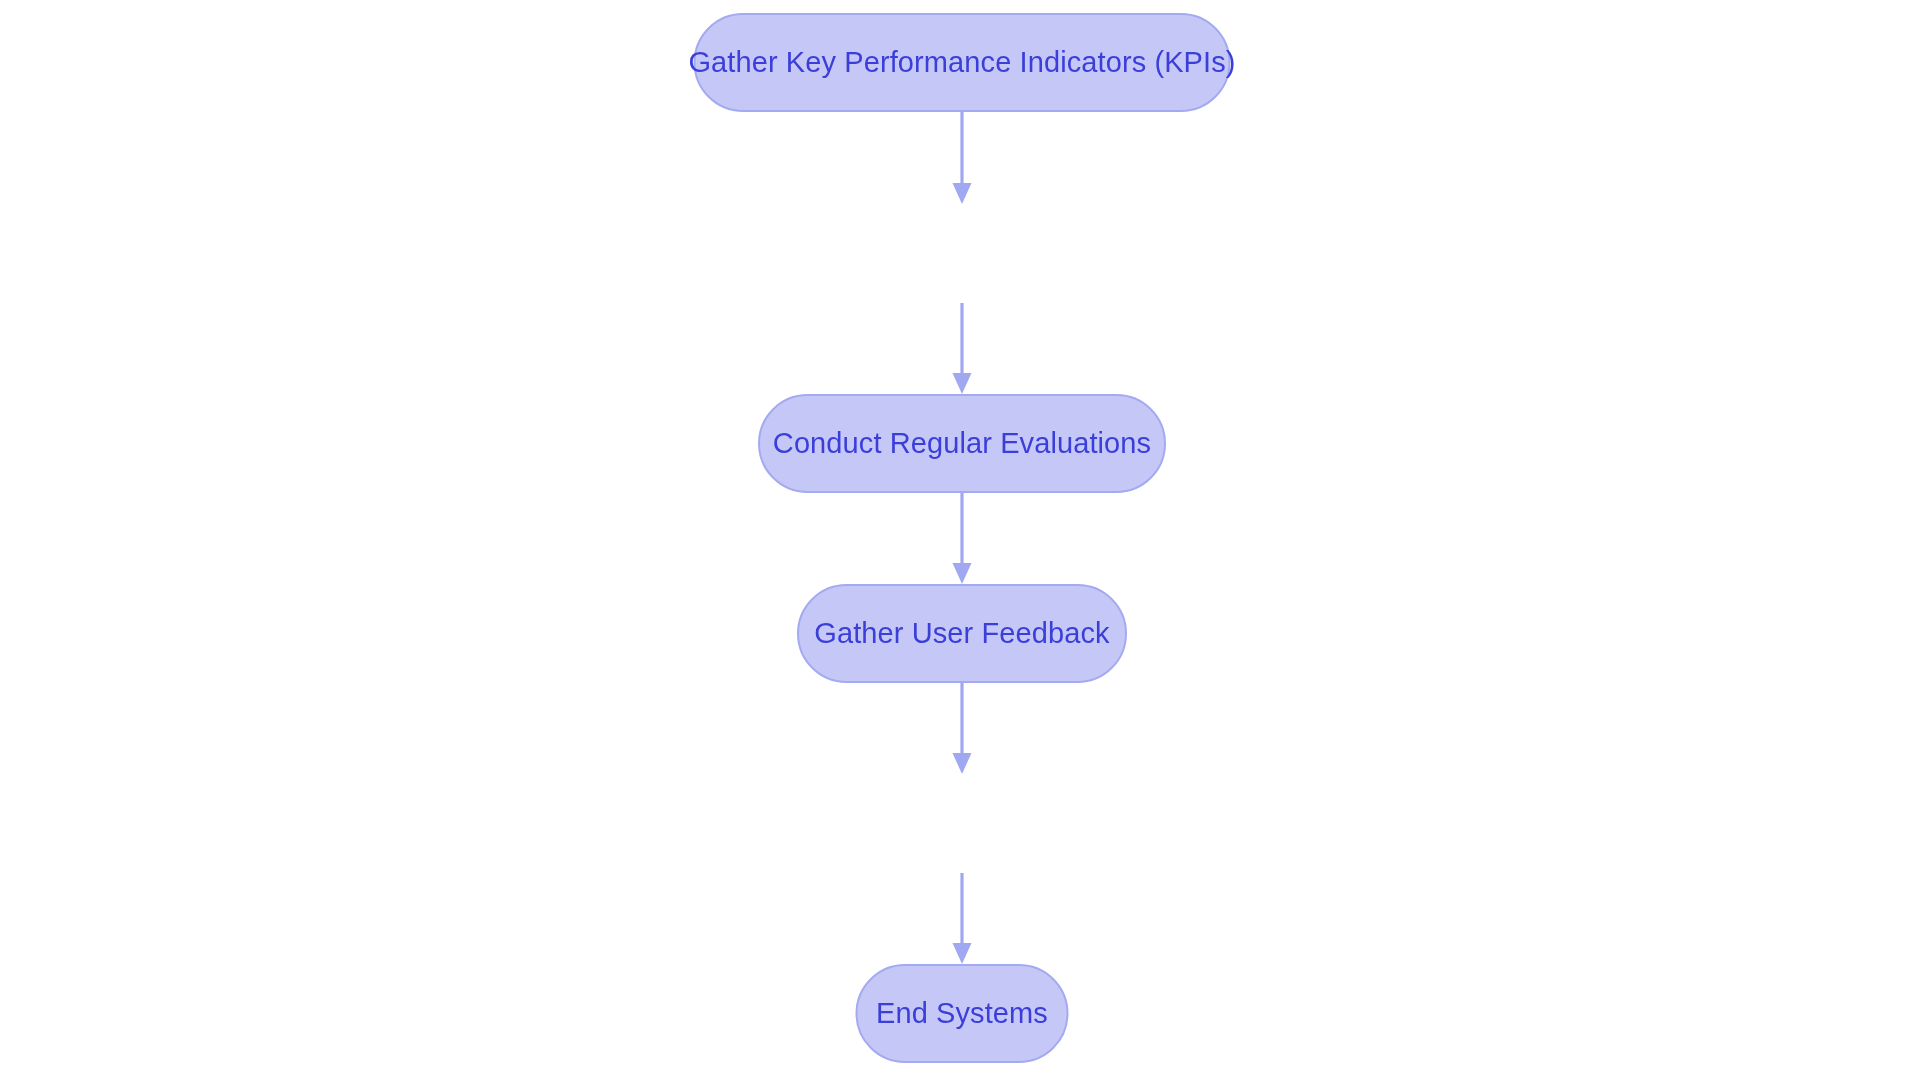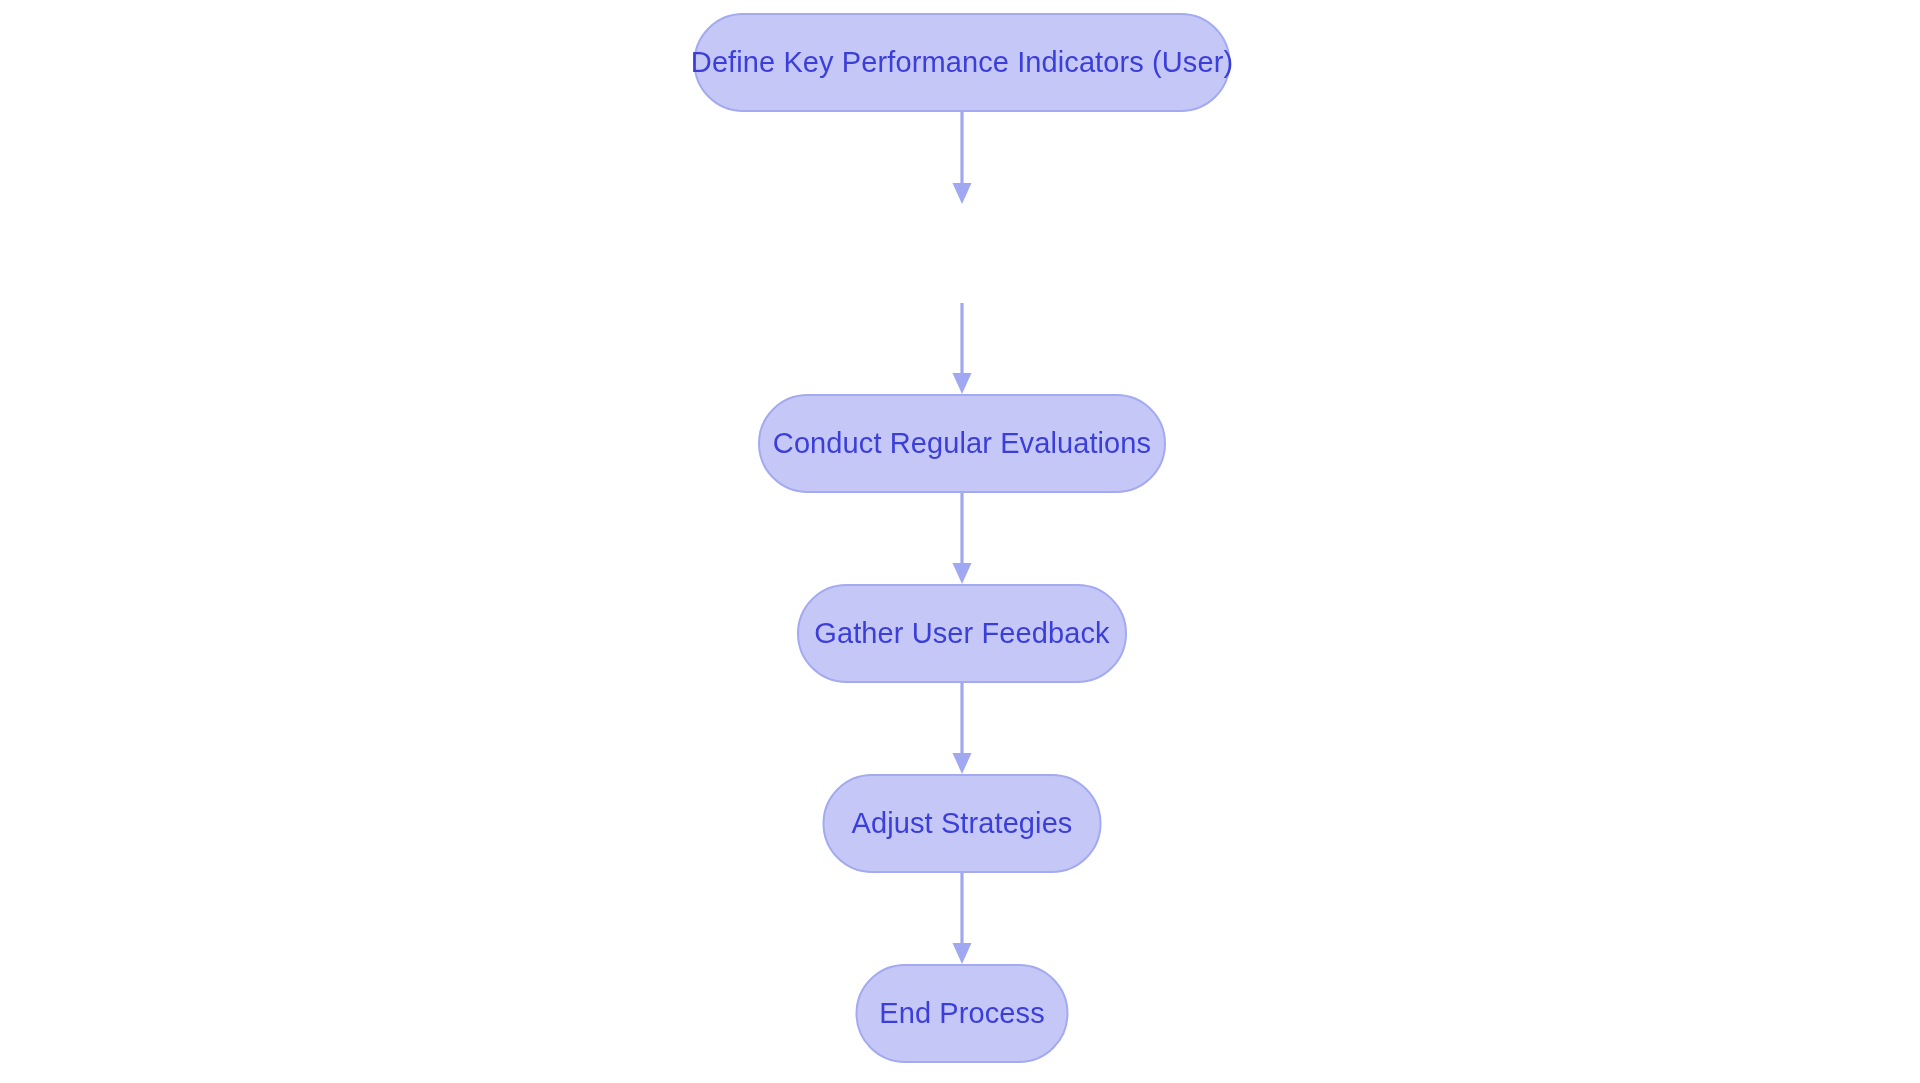--- a/index.html
+++ b/index.html
@@ -83,27 +83,24 @@
         <polygon points="4.5,70 23.5,70 14,91" fill="#9fa8f0"></polygon>
       </svg>
     </div>
     <div class="connector" style="left: 962px; top: 873px; height: 91px;">
       <svg width="28" height="91" viewBox="0 0 28 91">
         <line x1="14" y1="0" x2="14" y2="70" stroke="#9fa8f0" stroke-width="3.2"></line>
         <polygon points="4.5,70 23.5,70 14,91" fill="#9fa8f0"></polygon>
       </svg>
     </div>
     <div class="node" style="left: 962px; top: 13px; width: 537px; background: rgb(197, 200, 247); border-color: rgb(163, 170, 240);">
-      <span class="node-label" style="color: rgb(59, 62, 216);">Define Key Performance Indicators (User)</span>
+      <span class="node-label" style="color: rgb(59, 62, 216);">Gather Key Performance Indicators (KPIs)</span>
     </div>
     <div class="node" style="left: 962px; top: 394px; width: 408px; background: rgb(197, 200, 247); border-color: rgb(163, 170, 240);">
       <span class="node-label" style="color: rgb(59, 62, 216);">Conduct Regular Evaluations</span>
     </div>
     <div class="node" style="left: 962px; top: 584px; width: 330px; background: rgb(197, 200, 247); border-color: rgb(163, 170, 240);">
       <span class="node-label" style="color: rgb(59, 62, 216);">Gather User Feedback</span>
     </div>
-    <div class="node" style="left: 962px; top: 774px; width: 279px; background: rgb(197, 200, 247); border-color: rgb(163, 170, 240);">
-      <span class="node-label" style="color: rgb(59, 62, 216);">Adjust Strategies</span>
-    </div>
     <div class="node" style="left: 962px; top: 964px; width: 213px; background: rgb(197, 200, 247); border-color: rgb(163, 170, 240);">
-      <span class="node-label" style="color: rgb(59, 62, 216);">End Process</span>
+      <span class="node-label" style="color: rgb(59, 62, 216);">End Systems</span>
     </div>
   </div>
 
 </body></html>

